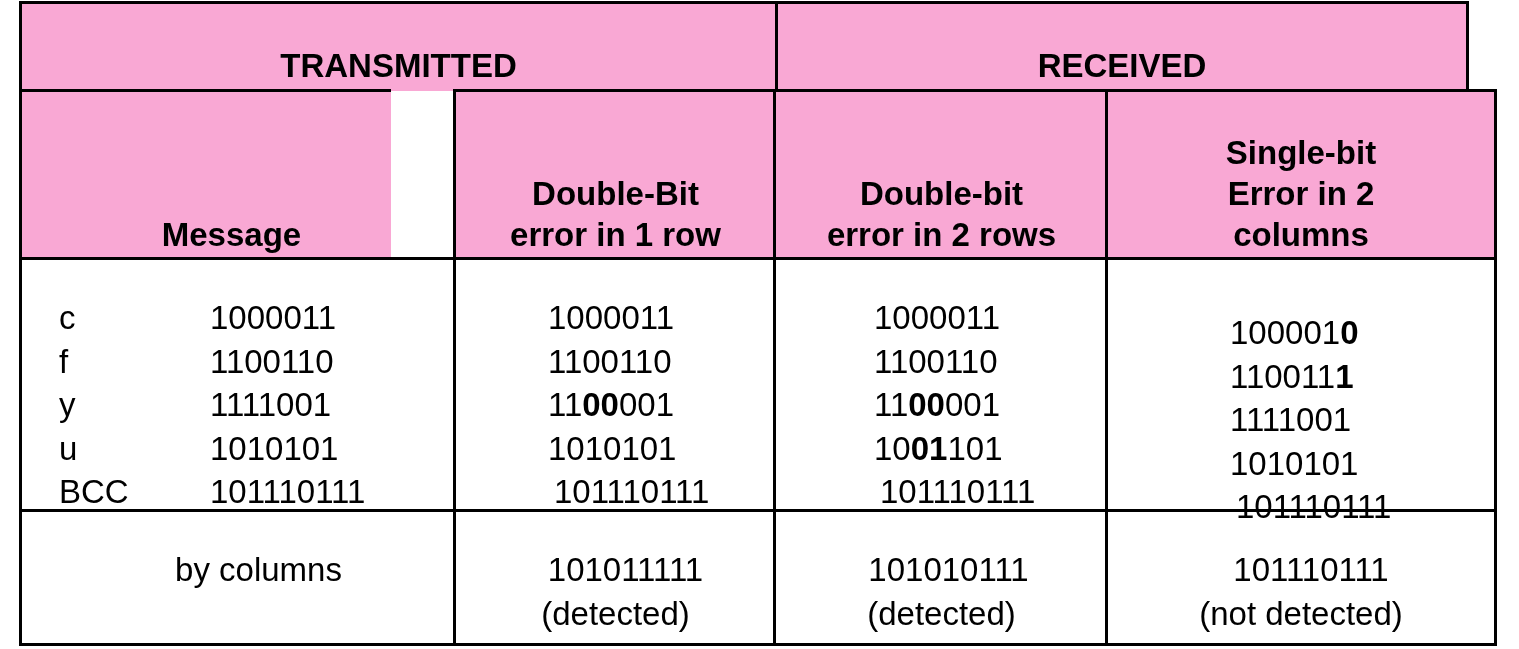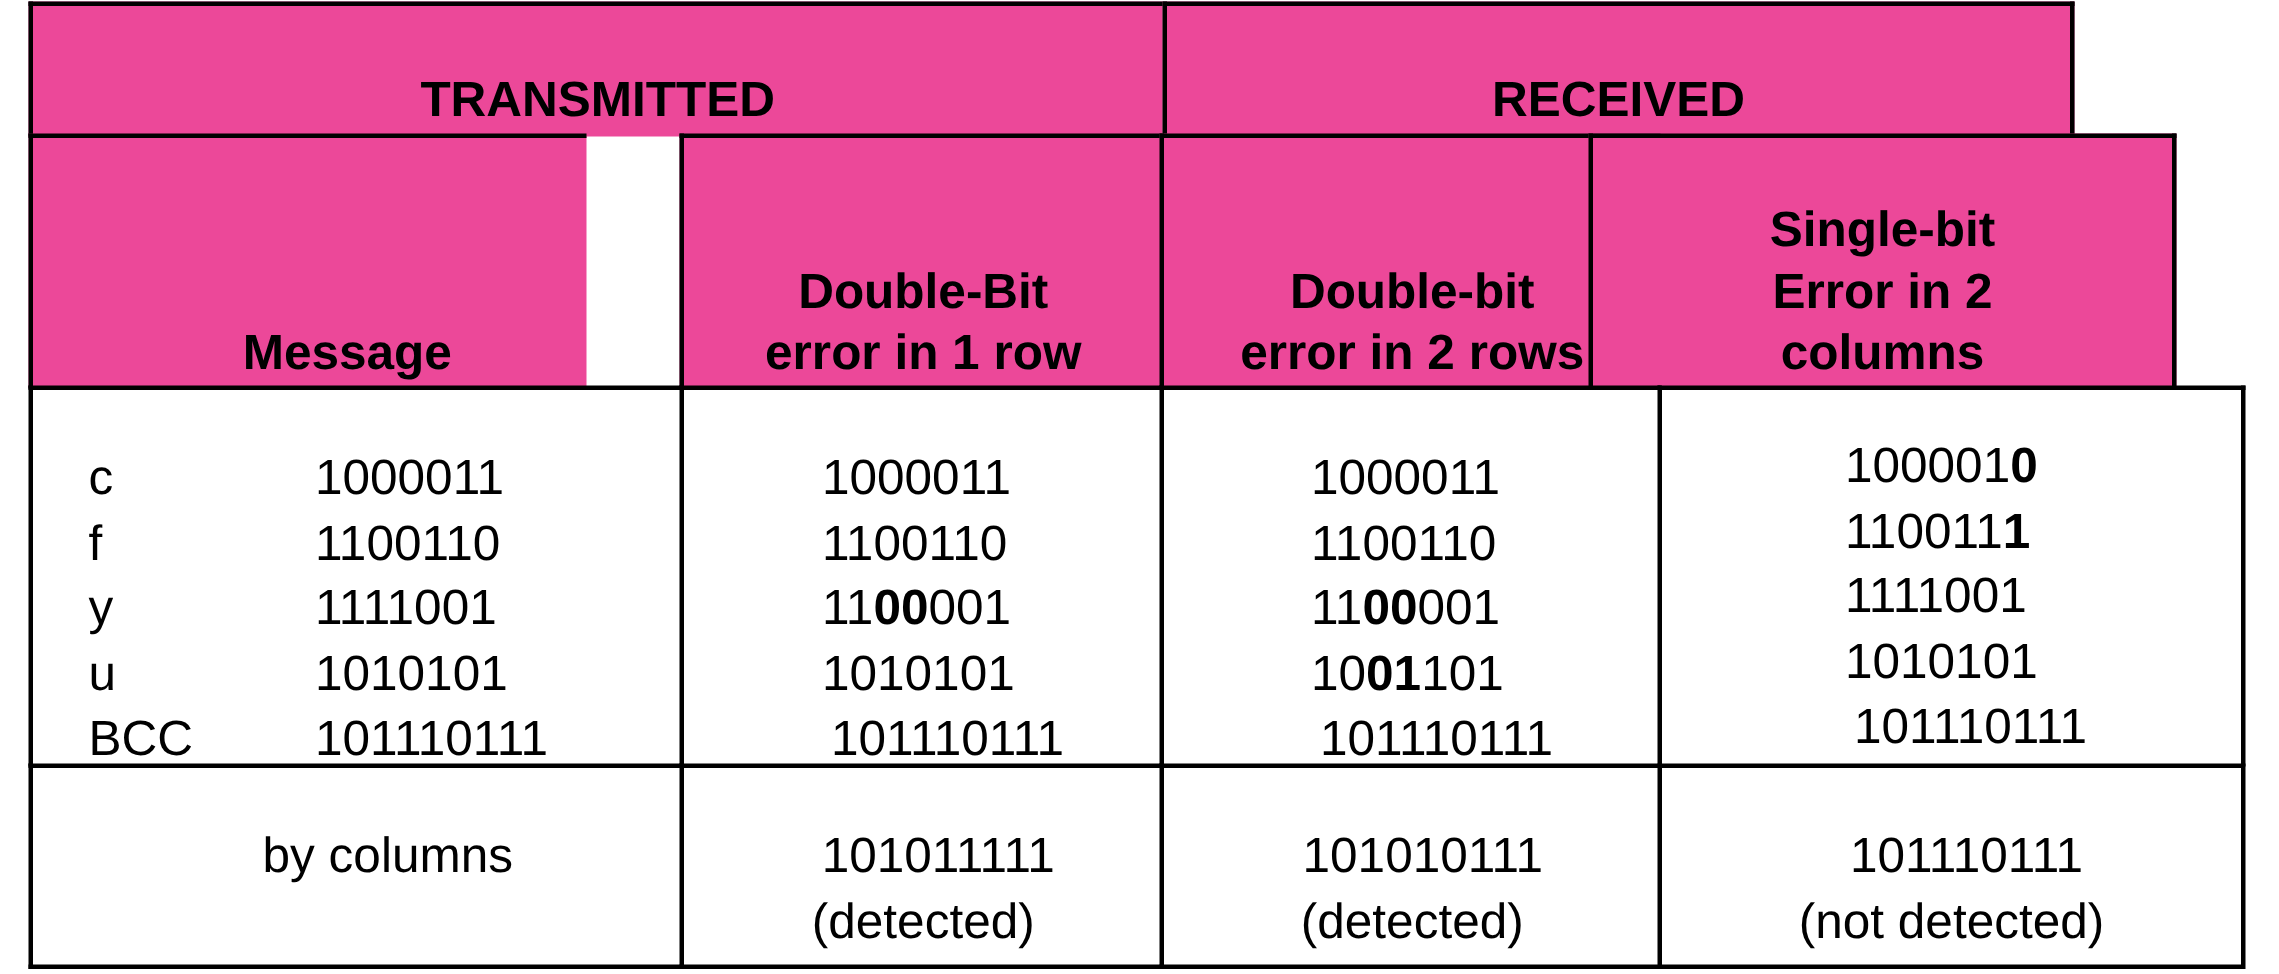--- a/index.html
+++ b/index.html
@@ -1,59 +1,59 @@
 <!DOCTYPE html>
 <html><head>
 <meta charset="utf-8">
 <style>
   html, body { margin: 0; padding: 0; background: #ffffff; }
   body { width: 1519px; height: 649px; position: relative; overflow: hidden;
          font-family: "Liberation Sans", sans-serif; color: #000; }
   .tbl { position: absolute; left: 19px; top: 1px; width: 1478px; height: 645px; }
   .cell { position: absolute; box-sizing: border-box; }
-  .hdr { background: #ec4899; }
+  .hdr { background: #f9a8d4; }
   .bl { border-left: 3px solid #000; }
   .bt { border-top: 3px solid #000; }
   .br { border-right: 3px solid #000; }
   .bb { border-bottom: 3px solid #000; }
   .group-title { font-weight: bold; font-size: 33px; text-align: center; position: absolute; left: 0; right: 0; bottom: 6px; }
   .col-title { font-weight: bold; font-size: 33px; text-align: center; line-height: 41px; position: absolute; left: 0; right: 0; bottom: 4px; }
   .data { font-size: 33px; line-height: 43.5px; position: absolute; }
   .b { font-weight: bold; }
   .foot { font-size: 33px; line-height: 44px; text-align: center; position: absolute; left: 0; right: 0; top: 36px; }
   .row { white-space: pre; }
 </style>
 </head>
 <body>
 
 <div class="tbl">
 
   <div class="cell hdr bl bt" style="left:0; top:0; width:756px; height:90px;">
     <div class="group-title">TRANSMITTED</div>
   </div>
-  <div class="cell hdr bl bt br" style="left:756px; top:0; width:608px; height:90px;">
+  <div class="cell hdr bl bt br" style="left:756px; top:0; width:694px; height:90px;">
     <div class="group-title">RECEIVED</div>
   </div>
 
   <div class="cell hdr bl bt" style="left:0; top:88px; width:372px; height:170px;">
     <div class="col-title" style="left:50px;">Message</div>
   </div>
   <div class="cell hdr bl bt" style="left:434px; top:88px; width:322px; height:170px;">
     <div class="col-title">
       <div>Double-Bit</div>
       <div>error in 1 row</div>
     </div>
   </div>
   <div class="cell hdr bl bt" style="left:754px; top:88px; width:334px; height:170px;">
     <div class="col-title">
       <div>Double-bit</div>
       <div>error in 2 rows</div>
     </div>
   </div>
-  <div class="cell hdr bl bt br" style="left:1040px; top:88px; width:392px; height:170px;">
+  <div class="cell hdr bl bt br" style="left:1086px; top:88px; width:392px; height:170px;">
     <div class="col-title">
       <div>Single-bit</div>
       <div>Error in 2</div>
       <div>columns</div>
     </div>
   </div>
 
   <div class="cell bl bt" style="left:0; top:256px; width:436px; height:254px;">
     <div class="data" style="left:37px; top:36px;">
       <div class="row">c</div>
@@ -85,21 +85,21 @@
     <div class="data" style="left:98px; top:36px;">
       <div class="row"><span>1000011</span><span class="b"></span><span></span></div>
       <div class="row"><span>1100110</span><span class="b"></span><span></span></div>
       <div class="row"><span>11</span><span class="b">00</span><span>001</span></div>
       <div class="row"><span>10</span><span class="b">01</span><span>101</span></div>
       <div class="row" style="margin-left:6px;"><span>101110111</span></div>
     </div>
   </div>
 
   <div class="cell bl bt br" style="left:1086px; top:256px; width:392px; height:254px;">
-    <div class="data" style="left:122px; top:28px;">
+    <div class="data" style="left:122px; top:51px;">
       <div class="row"><span>100001</span><span class="b">0</span><span></span></div>
       <div class="row"><span>110011</span><span class="b">1</span><span></span></div>
       <div class="row"><span>1111001</span><span class="b"></span><span></span></div>
       <div class="row"><span>1010101</span><span class="b"></span><span></span></div>
       <div class="row" style="margin-left:6px;"><span>101110111</span></div>
     </div>
   </div>
 
   <div class="cell bl bt bb" style="left:0; top:508px; width:436px; height:137px;">
     <div class="foot" style="left:40px;">

